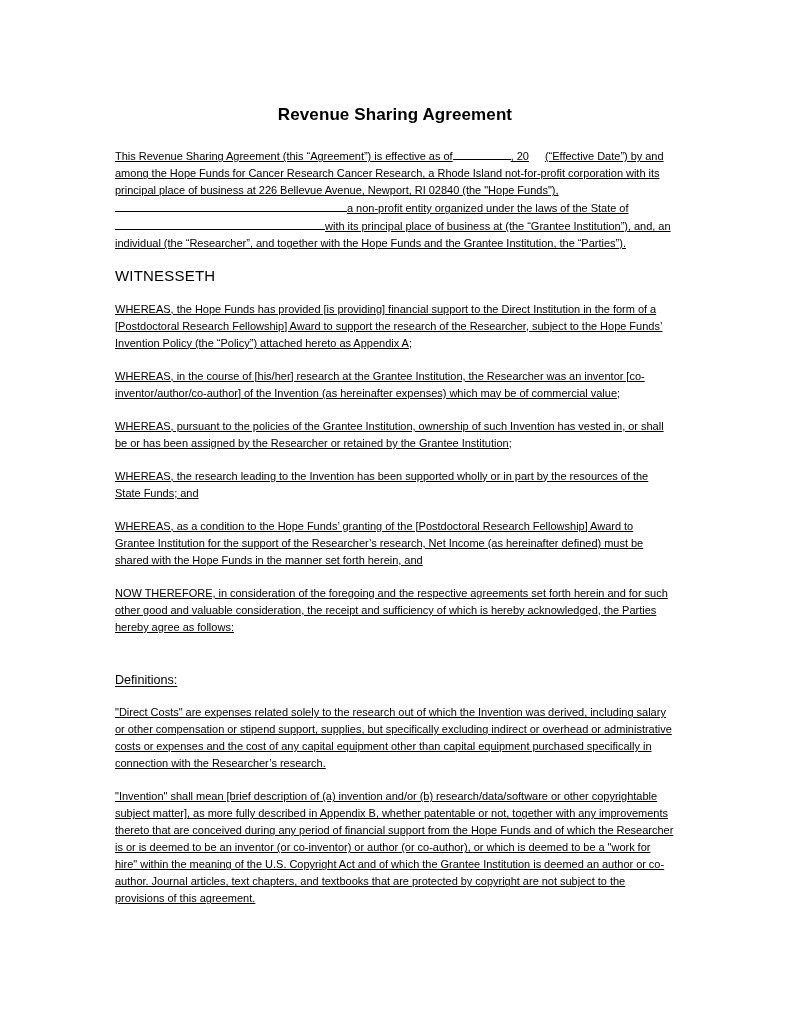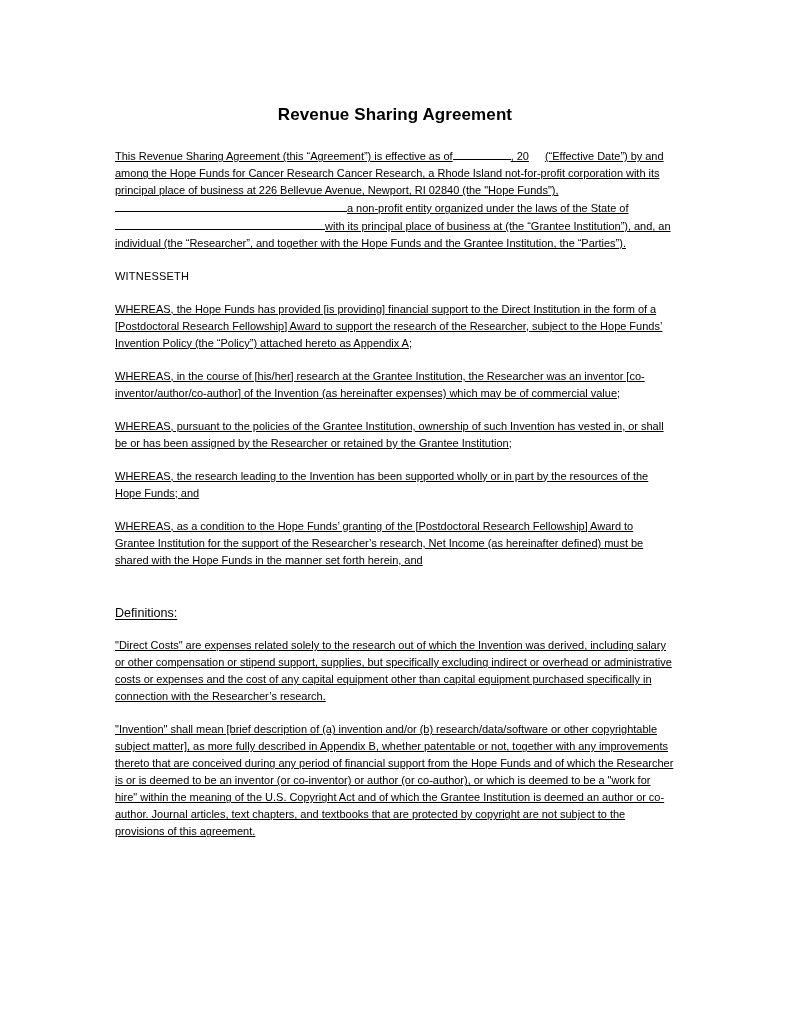--- a/index.html
+++ b/index.html
@@ -41,21 +41,21 @@
     text-align: left;
     word-spacing: -0.1px;
     text-decoration: underline;
   }
   .section-label {
     font-size: 12.6px;
     line-height: 16.6px;
     margin: 0 0 16px 0;
   }
   .witnesseth {
-    font-size: 11px;
+    font-size: 15px;
     line-height: 16.6px;
     margin: 0 0 16px 0;
     letter-spacing: 0.2px;
   }
   .underlined {
     text-decoration: underline;
     text-underline-offset: 2px;
   }
   .blank-line {
     display: inline-block;
@@ -78,22 +78,23 @@
 
     <h1 class="doc-title">Revenue Sharing Agreement</h1>
 
     <p class="para"><span>This Revenue Sharing Agreement (this “Agreement”) is effective as of</span><span class="blank-line blank-short"></span><span>, 20</span><span class="gap-20"></span><span>(“Effective Date”) by and among the Hope Funds for Cancer Research Cancer Research, a Rhode Island not-for-profit corporation with its principal place of business at 226 Bellevue Avenue, Newport, RI 02840 (the "Hope Funds"),</span><span class="blank-line blank-long"></span><span>a non-profit entity organized under the laws of the State of</span><span class="blank-line blank-med"></span><span>with its principal place of business at (the “Grantee Institution”), and, an individual (the “Researcher”, and together with the Hope Funds and the Grantee Institution, the “Parties”).</span></p>
 
     <p class="witnesseth">WITNESSETH</p>
 
     <p class="para">WHEREAS, the Hope Funds has provided [is providing] financial support to the Direct Institution in the form of a [Postdoctoral Research Fellowship] Award to support the research of the Researcher, subject to the Hope Funds’ Invention Policy (the “Policy”) attached hereto as Appendix A;</p>
     <p class="para">WHEREAS, in the course of [his/her] research at the Grantee Institution, the Researcher was an inventor [co-inventor/author/co-author] of the Invention (as hereinafter expenses) which may be of commercial value;</p>
     <p class="para">WHEREAS, pursuant to the policies of the Grantee Institution, ownership of such Invention has vested in, or shall be or has been assigned by the Researcher or retained by the Grantee Institution;</p>
-    <p class="para">WHEREAS, the research leading to the Invention has been supported wholly or in part by the resources of the Hope Funds; and</p>
+    <p class="para">WHEREAS, the research leading to the Invention has been supported wholly or in part by the resources of the State Funds; and</p>
     <p class="para">WHEREAS, as a condition to the Hope Funds’ granting of the [Postdoctoral Research Fellowship] Award to Grantee Institution for the support of the Researcher’s research, Net Income (as hereinafter defined) must be shared with the Hope Funds in the manner set forth herein, and</p>
+    <p class="para">NOW THEREFORE, in consideration of the foregoing and the respective agreements set forth herein and for such other good and valuable consideration, the receipt and sufficiency of which is hereby acknowledged, the Parties hereby agree as follows:</p>
 
     <div class="spacer-defs"></div>
 
     <p class="section-label"><span class="underlined">Definitions:</span></p>
 
     <p class="para">"Direct Costs" are expenses related solely to the research out of which the Invention was derived, including salary or other compensation or stipend support, supplies, but specifically excluding indirect or overhead or administrative costs or expenses and the cost of any capital equipment other than capital equipment purchased specifically in connection with the Researcher’s research.</p>
     <p class="para">"Invention" shall mean [brief description of (a) invention and/or (b) research/data/software or other copyrightable subject matter], as more fully described in Appendix B, whether patentable or not, together with any improvements thereto that are conceived during any period of financial support from the Hope Funds and of which the Researcher is or is deemed to be an inventor (or co-inventor) or author (or co-author), or which is deemed to be a "work for hire" within the meaning of the U.S. Copyright Act and of which the Grantee Institution is deemed an author or co-author. Journal articles, text chapters, and textbooks that are protected by copyright are not subject to the provisions of this agreement.</p>
 
   </div>
 </div>

